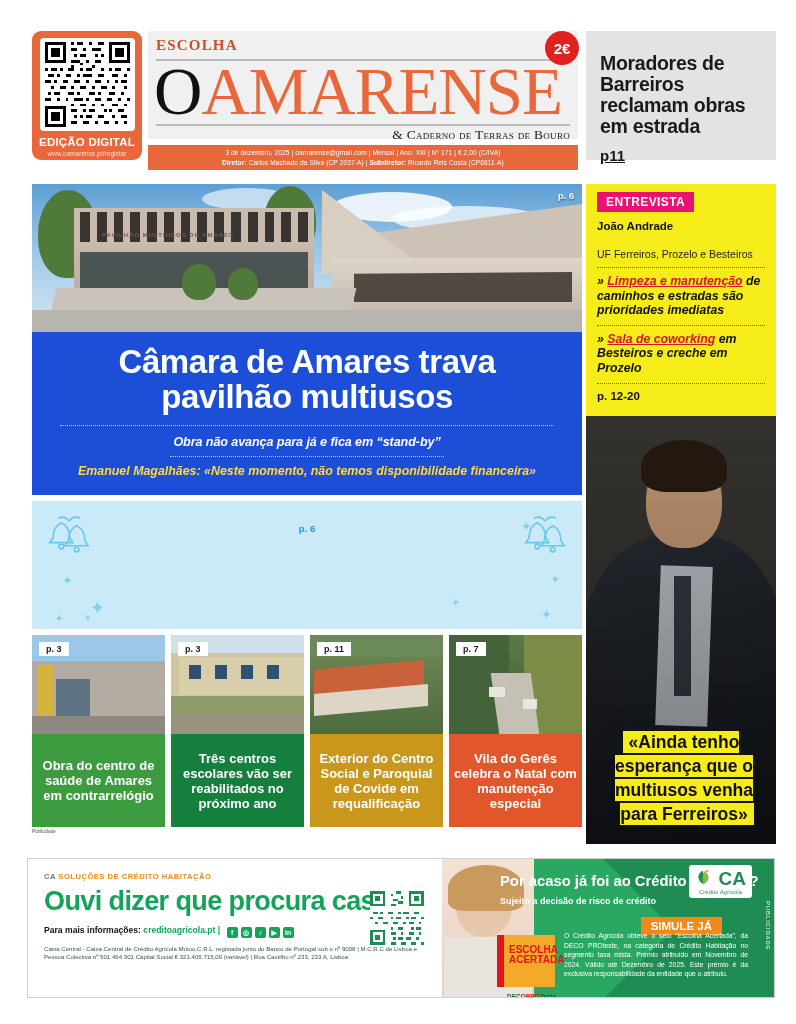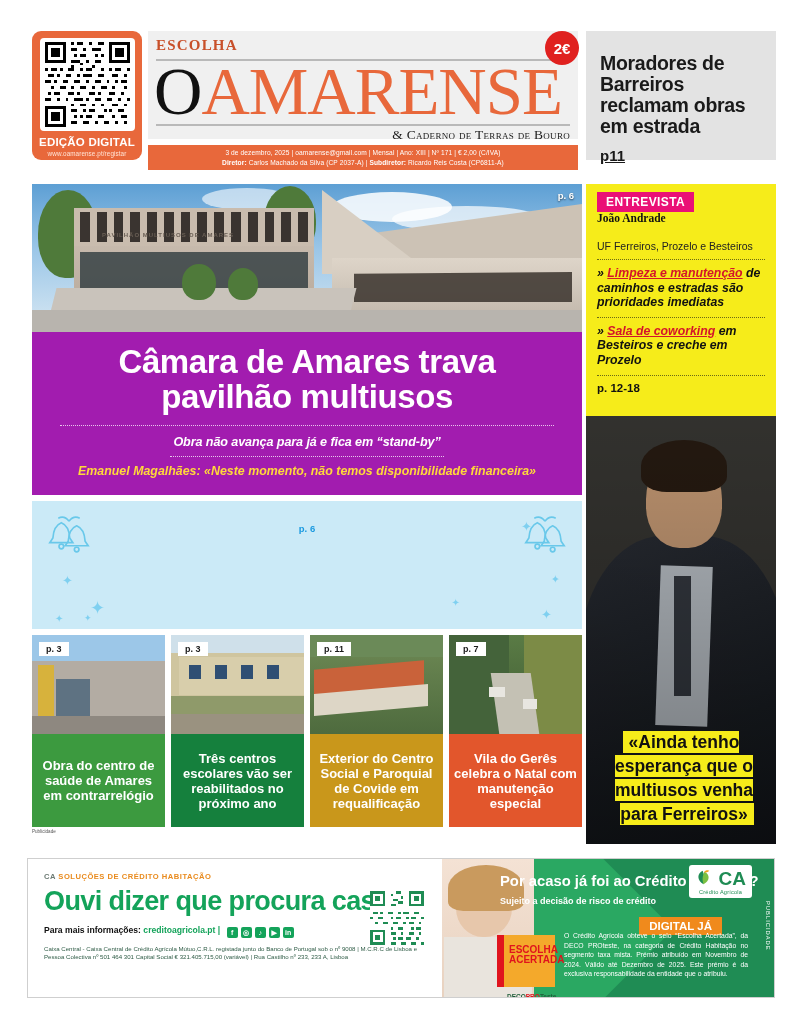--- a/index.html
+++ b/index.html
@@ -140,21 +140,21 @@
   }
   .tree { position:absolute; background:#4f7a3a; border-radius:50% 50% 45% 45%; }
   .hero-page {
     position:absolute; right:8px; top:6px; z-index:6;
     color:#fff; font-size:9.5px; font-weight:800;
     text-shadow: 0 1px 2px rgba(0,0,0,.6);
   }
 
   
   .red-block {
-    width: 550px; background: #a21caf; color: #fff;
+    width: 550px; background: #1d4ed8; color: #fff;
     padding: 12px 18px 16px 18px; text-align: center;
   }
   .red-block h1 {
     font-size: 33px; line-height: 35px; font-weight: 800; letter-spacing: -.4px;
   }
   .dotline {
     height: 0; border-top: 1.6px dotted rgba(255,255,255,.75);
     margin: 11px 10px 9px 10px;
   }
   .dotline.short { margin: 7px 120px; }
@@ -196,21 +196,21 @@
   }
   .pub-note { font-size: 4.6px; color: #555; margin-top: 2px; }
 
   
   .side { position: absolute; left: 586px; top: 184px; width: 190px; height: 660px; background:#f6ec1a; overflow:hidden; }
   .side-inner { position: relative; z-index: 3; padding: 8px 11px 0 11px; }
   .entrevista-tag {
     display: inline-block; background: #ea1076; color: #fff;
     font-size: 12px; font-weight: 800; letter-spacing: .4px; padding: 3px 9px;
   }
-  .side-name { font-size: 11.5px; font-weight: 800; color: #111; font-family: Liberation Serif, serif; }
+  .side-name { margin-top: 8px; font-size: 11.5px; font-weight: 800; color: #111; }
   .side-role { font-size: 10.5px; color: #222; margin-top: 16px; }
   .side-rule { height: 0; border-top: 1px dotted #6b6a15; margin: 7px 0 6px 0; }
   .side-item { font-size: 12.3px; line-height: 14.6px; font-style: italic; font-weight: 800; color: #111; }
   .side-item .hl { color: #d4152a; text-decoration: underline; }
   .side-page { font-size: 11.5px; font-weight: 700; color: #111; margin-top: 6px; }
 
   
   .side-photo {
     position: absolute; left: 0; top: 232px; width: 190px; height: 428px;
     overflow: hidden; z-index: 1;
@@ -608,21 +608,21 @@
       </div>
 
       <div class="side-rule"></div>
       <div class="side-item">
         <span>»</span>
         <span class="hl">Sala de coworking</span><span> em Besteiros e creche em Prozelo</span>
       </div>
 
       <div class="side-rule"></div>
 
-      <div class="side-page">p. 12-18</div>
+      <div class="side-page">p. 12-20</div>
     </div>
 
     <div class="side-quote">
       <span>«Ainda tenho esperança que o multiusos venha para Ferreiros»</span>
     </div>
   </div>
 
   <div class="ad">
 
     <div class="ad-left">
@@ -710,21 +710,21 @@
         <div style="position:absolute;left:14px;top:18px;width:56px;height:60px;background:#e7c7ab;border-radius:48%;"></div>
         <div style="position:absolute;left:6px;top:6px;width:76px;height:46px;background:#c99a5e;border-radius:50% 50% 20% 20%;"></div>
         <div style="position:absolute;left:2px;top:78px;width:88px;height:62px;background:#e9e4dd;"></div>
       </div>
 
       <div class="ad-r-inner">
         <div class="ad-r-h">Por acaso já foi ao Crédito Agrícola?</div>
         <div class="ad-r-sub">Sujeito a decisão de risco de crédito</div>
       </div>
 
-      <div class="simule">DIGITAL JÁ</div>
+      <div class="simule">SIMULE JÁ</div>
 
       <div class="selo">
         <div class="selo-t">
           <div>ESCOLHA</div>
           <div>ACERTADA</div>
         </div>
         <div class="selo-d">
           <span>DECO</span><b>PRO</b><span>Teste</span>
         </div>
       </div>

